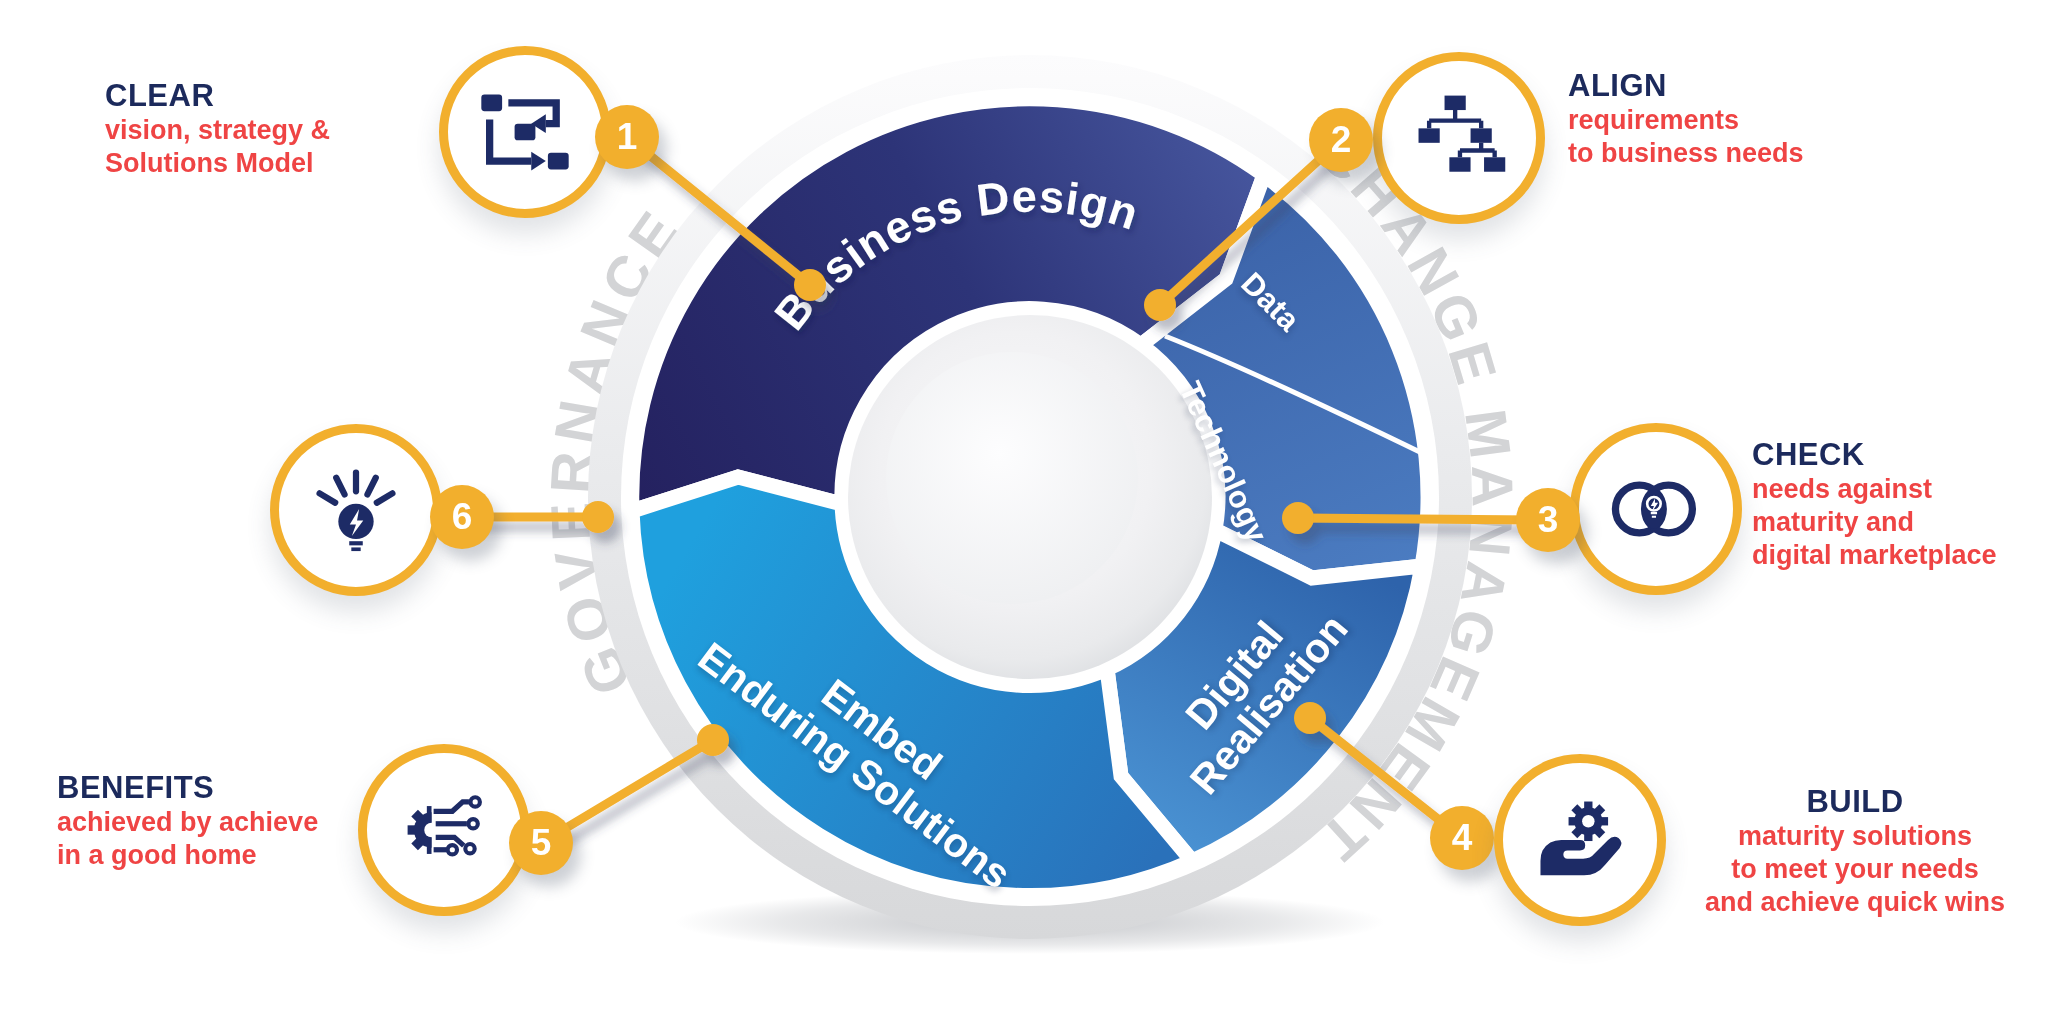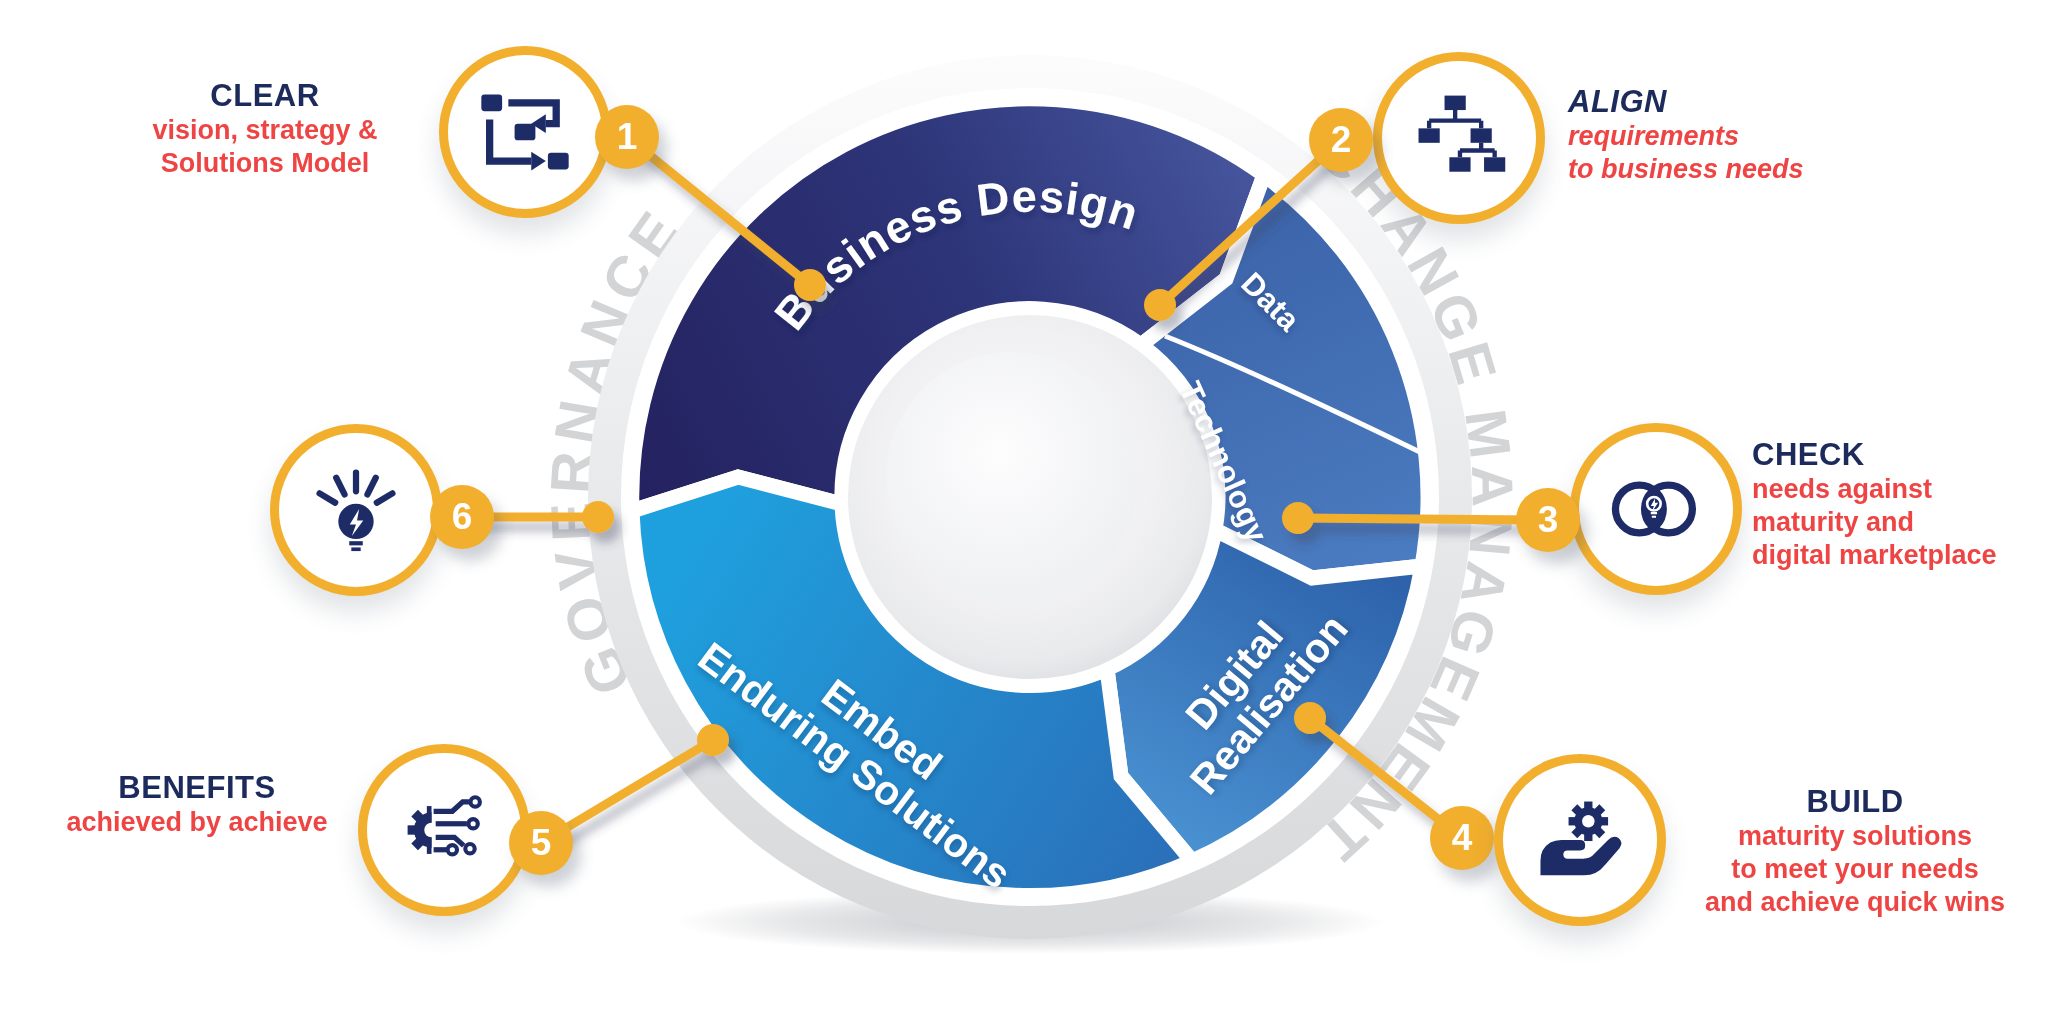--- a/index.html
+++ b/index.html
@@ -5,23 +5,23 @@
   html,body{margin:0;padding:0;background:#ffffff;}
   .canvas{position:relative;width:2047px;height:1015px;background:#ffffff;overflow:hidden;
           font-family:"Liberation Sans",sans-serif;}
   svg{display:block;}
   .wheel-svg{position:absolute;left:0;top:0;}
 
   
   .step-text{position:absolute;}
   .step-title{font-weight:bold;color:#1c2a5c;font-size:31px;letter-spacing:.5px;line-height:36px;}
   .step-line{font-weight:bold;color:#ef4444;font-size:27px;line-height:33px;}
-  .ta-r{text-align:center;}
+  .ta-r{text-align:left;}
   .s1{left:105px;top:78px;width:320px;}
-  .s2{left:1568px;top:84px;width:420px;font-style:italic;}
+  .s2{left:1568px;top:68px;width:420px;}
   .s3{left:1752px;top:437px;width:340px;}
   .s4{left:1663px;top:784px;width:384px;text-align:center;}
   .s5{left:57px;top:770px;width:280px;}
   .s6{left:30px;top:437px;width:222px;}
 
   
   .icon-circle{position:absolute;width:154px;height:154px;border:9px solid #F2AF2D;border-radius:50%;
                background:#fff;display:flex;align-items:center;justify-content:center;
                box-shadow:0 16px 24px rgba(70,80,100,.16);}
   .c1{left:439px;top:46px;}
@@ -241,20 +241,21 @@
         <path d="M12,84 L54,84 Q66,84 74,74 L88,58 Q92,52 87,48 Q82,45 77,50 L64,63 Q60,68 53,68 L38,68 Q34,68 34,64 Q34,60 38,60 L50,60 Q55,60 55,55 Q55,50 50,50 L32,50 Q20,50 14,60 Q12,64 12,70 Z"></path>
       </g>
       <circle cx="58" cy="32" r="6" fill="#ffffff"></circle>
     </svg>
   </div>
   <div class="badge b3">3</div>
 
   <div class="step-text ta-r s5">
     <div class="step-title">BENEFITS</div>
     <div class="step-line">achieved by achieve</div>
+    <div class="step-line">in a good home</div>
   </div>
   <div class="icon-circle c5">
     <svg width="104" height="104" viewBox="0 0 100 100">
       <defs>
           <clipPath id="halfGear">
             <rect x="6" y="20" width="32" height="60"></rect>
           </clipPath>
         </defs>
       <g clip-path="url(#halfGear)" fill="#1D2B66">
         <g transform="translate(38,50)">

